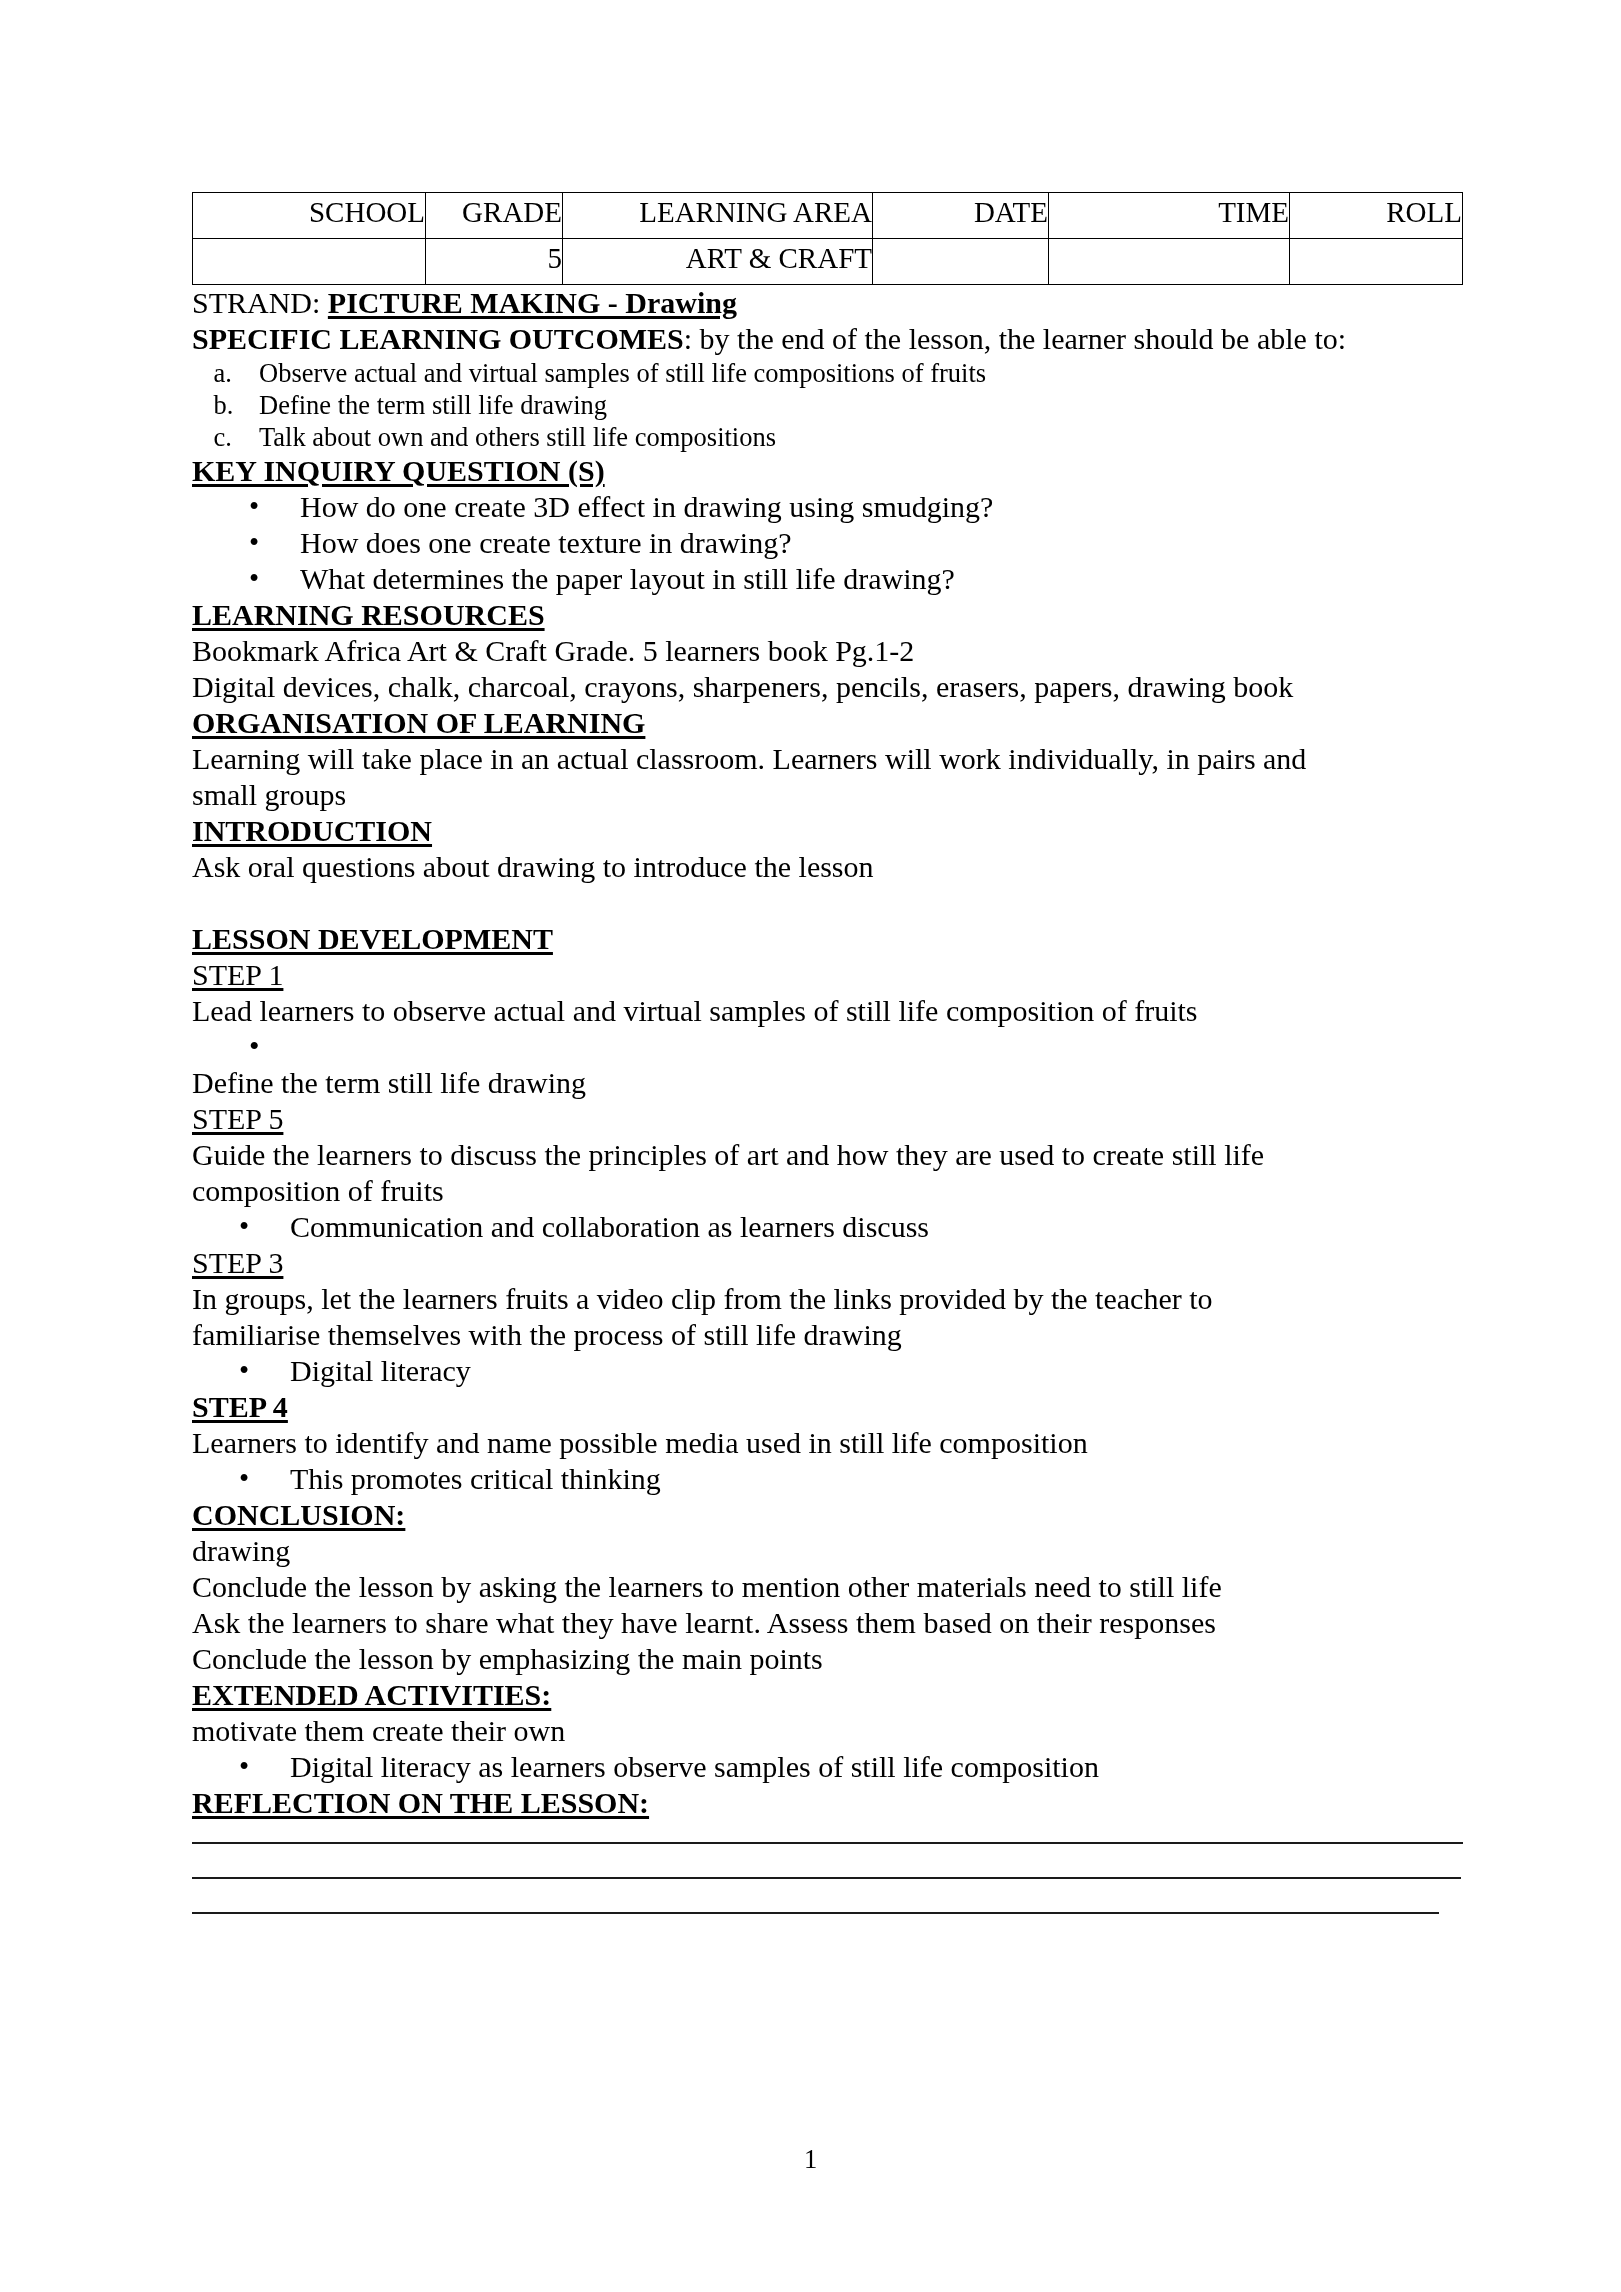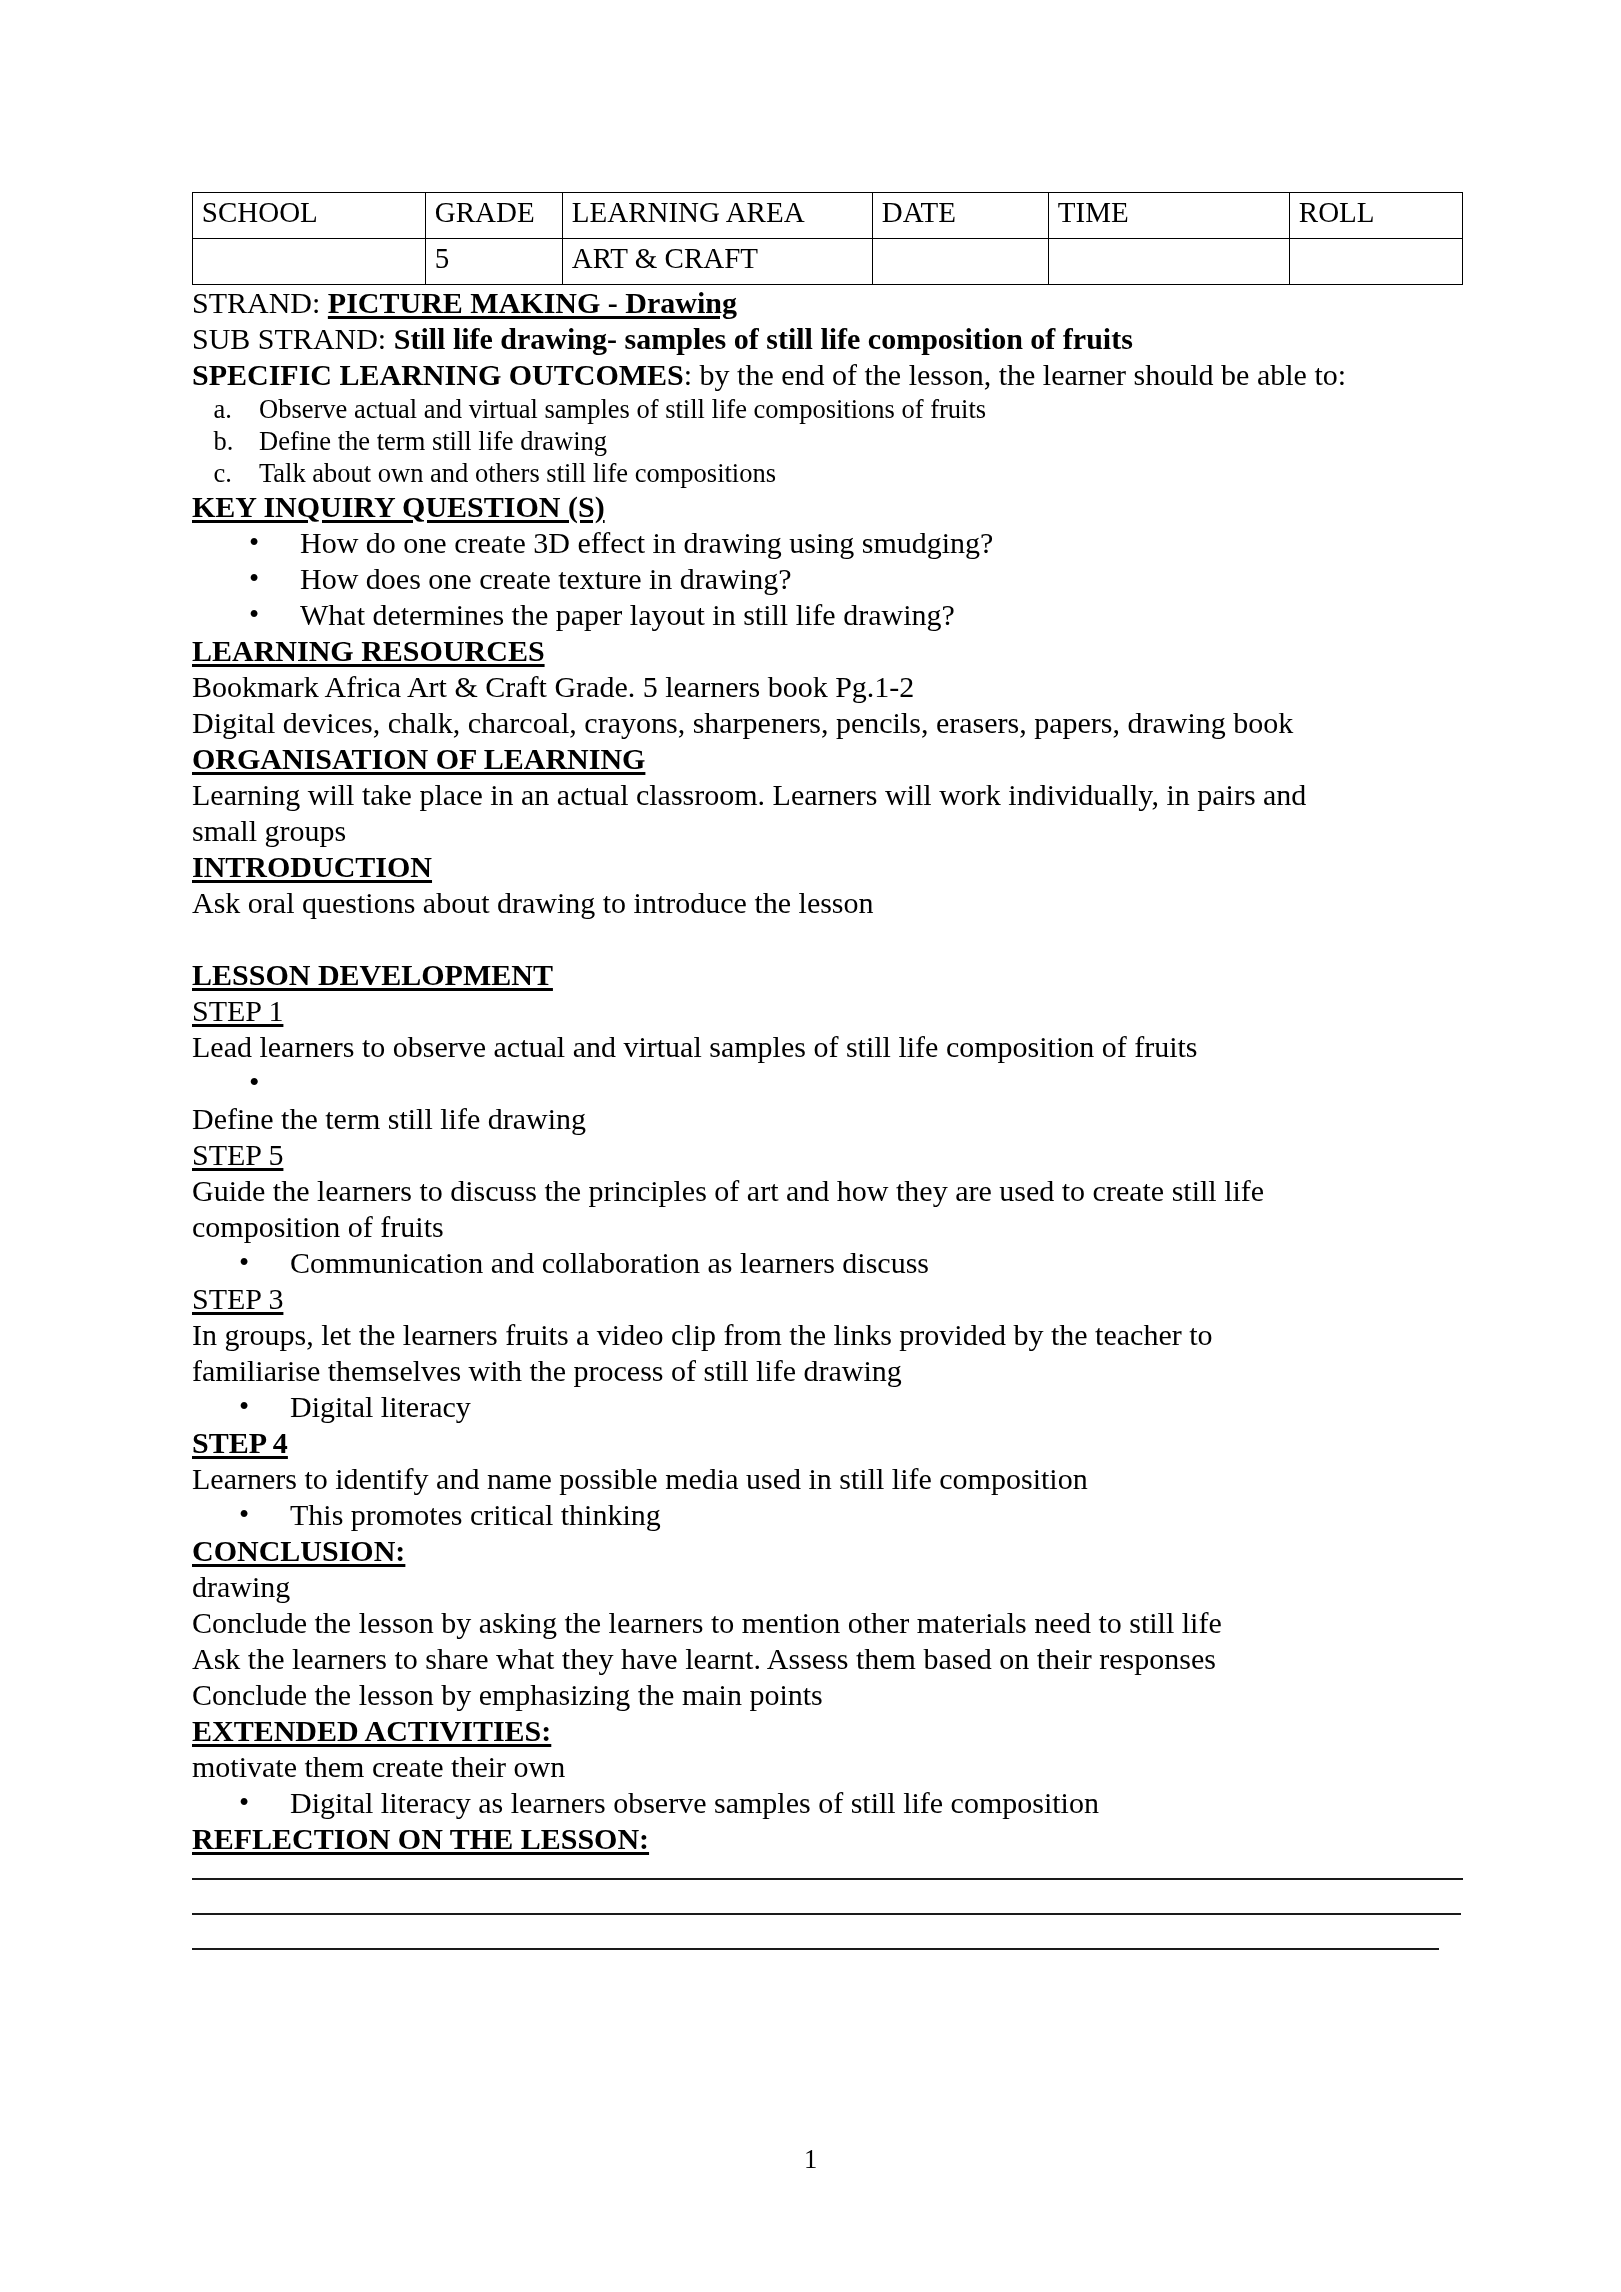--- a/index.html
+++ b/index.html
@@ -22,20 +22,21 @@
     box-sizing: border-box;
     padding: 192px 157px 0 192px;
   }
 
   
   .info-table {
     border-collapse: collapse;
     table-layout: fixed;
     width: 1270px;
     margin: 0 0 0 0;
+    text-align: right;
   }
   .info-table td {
     border: 1.6px solid #000000;
     font-size: 29px;
     line-height: 1.0;
     padding: 4.9px 0 6.9px 8.8px;
     height: 33px;
     vertical-align: top;
     white-space: nowrap;
   }
@@ -180,21 +181,20 @@
         <td>ART  &amp; CRAFT</td>
         <td></td>
         <td></td>
         <td></td>
       </tr>
     </tbody>
   </table>
 
   <div class="line"><span>STRAND: </span><span class="bold underline">PICTURE MAKING - Drawing</span></div>
 
-  <div class="line"><span>SUB STRAND: </span><span class="bold">Still life drawing- samples of still life composition of fruits</span></div>
 
   <div class="line"><span class="bold">SPECIFIC LEARNING OUTCOMES</span><span>: by the end of the lesson, the learner should be able to:</span></div>
 
   <ul class="alpha-list">
     <li><span class="marker">a.</span><span>Observe actual and virtual samples of still life compositions of fruits</span></li>
     <li><span class="marker">b.</span><span>Define the term still life drawing</span></li>
     <li><span class="marker">c.</span><span>Talk about own and others still life compositions</span></li>
   </ul>
 
   <div class="line head">KEY INQUIRY QUESTION (S)</div>

